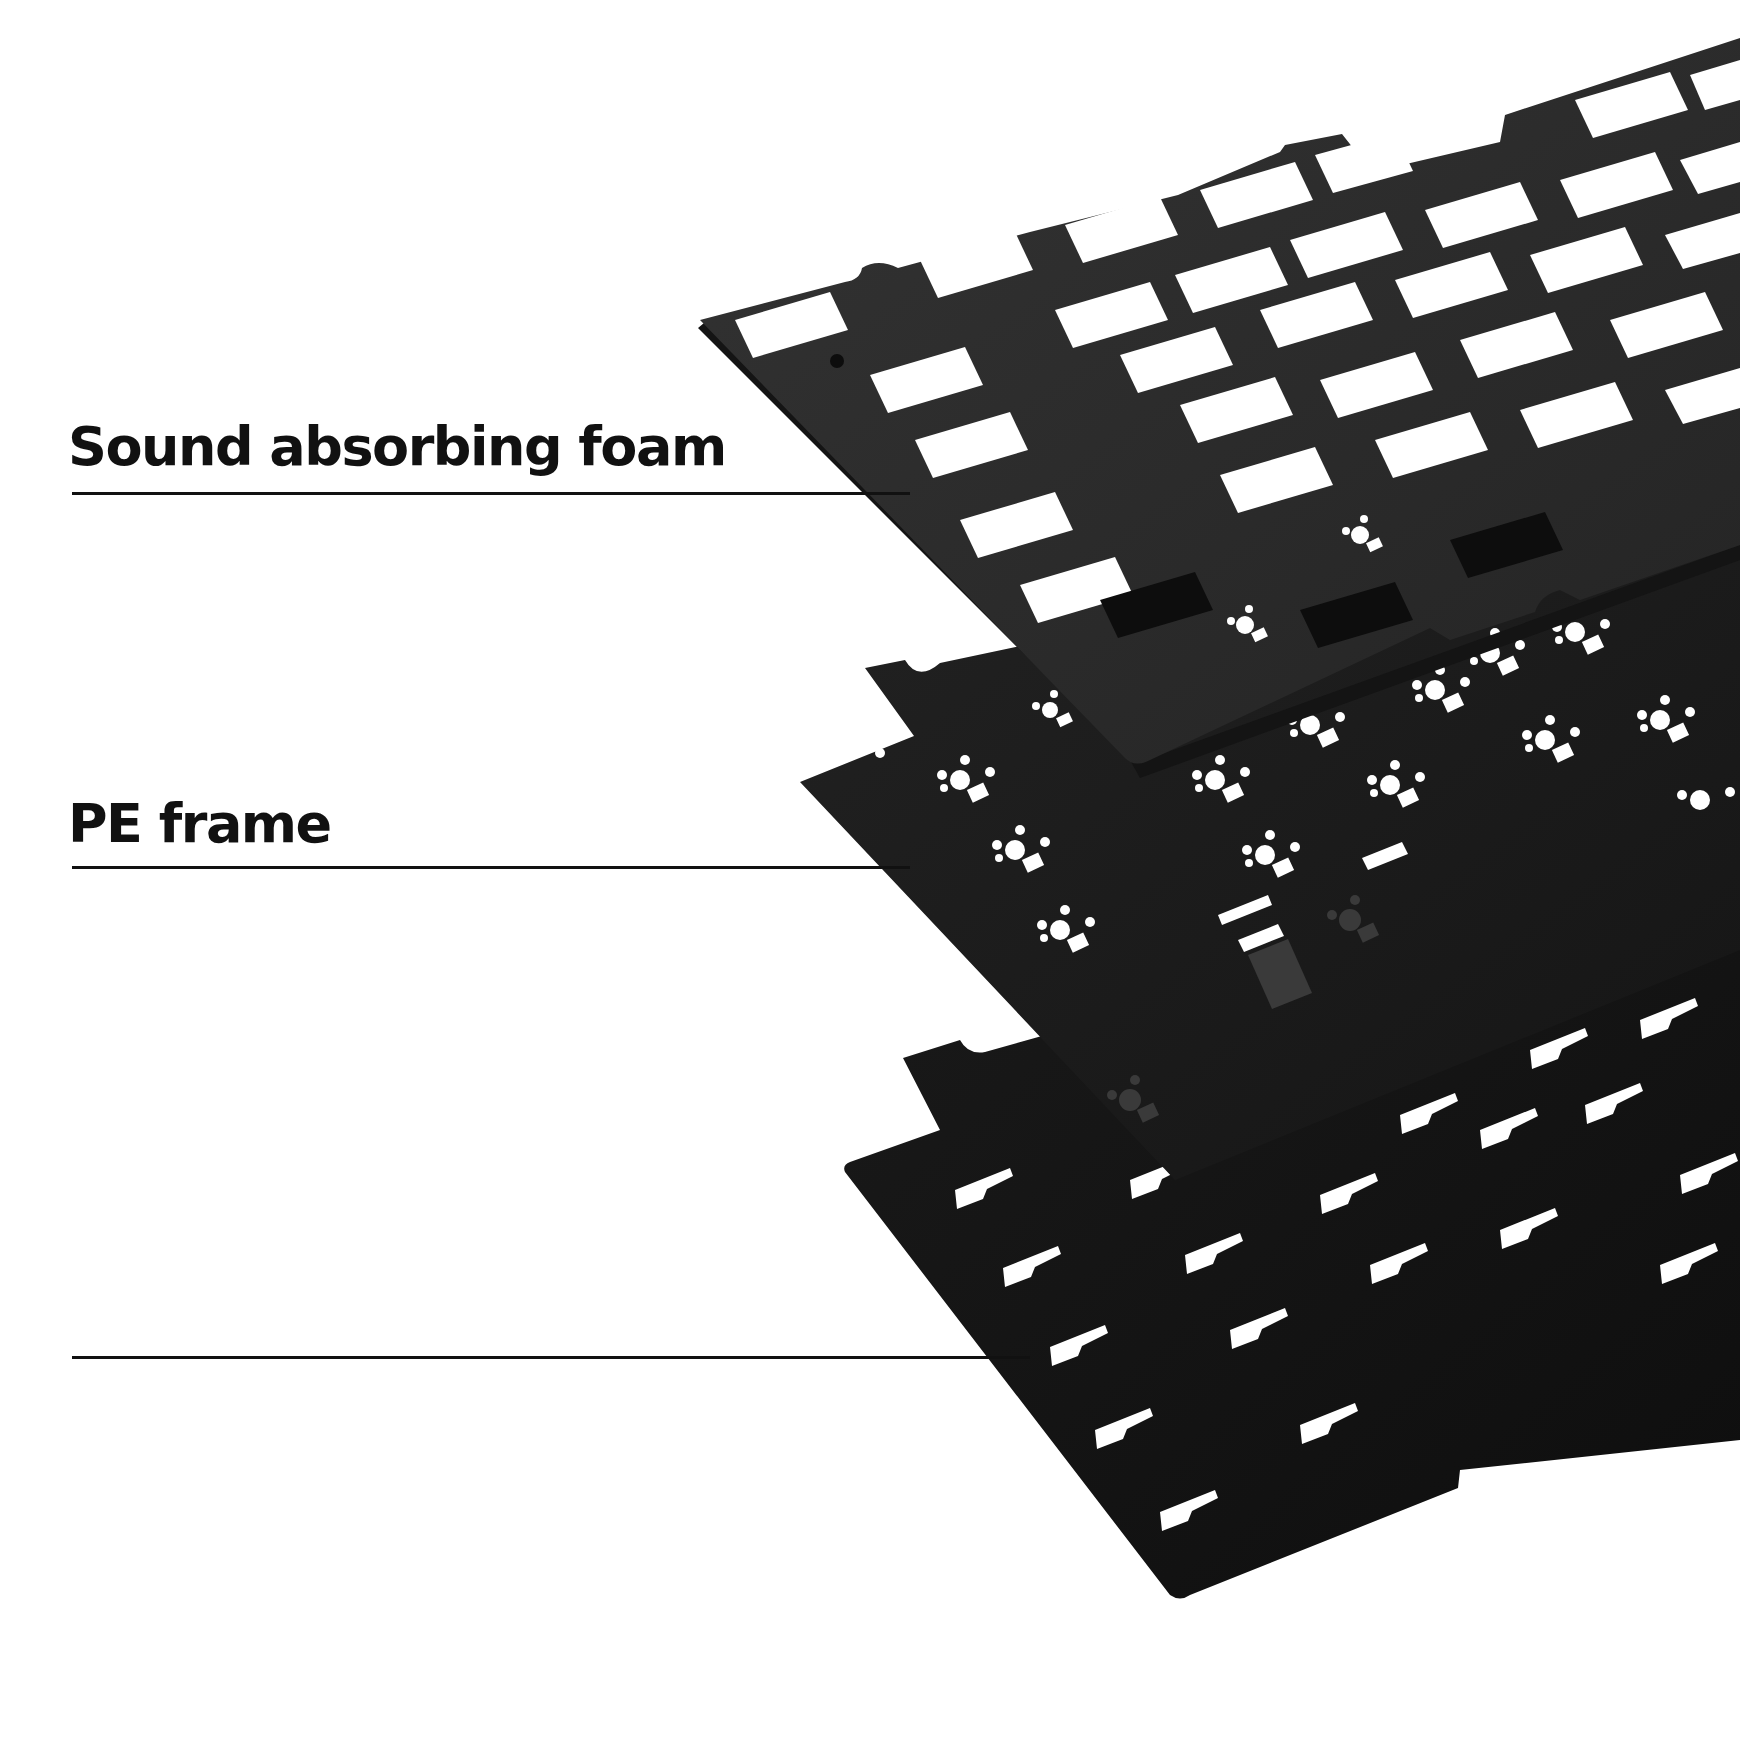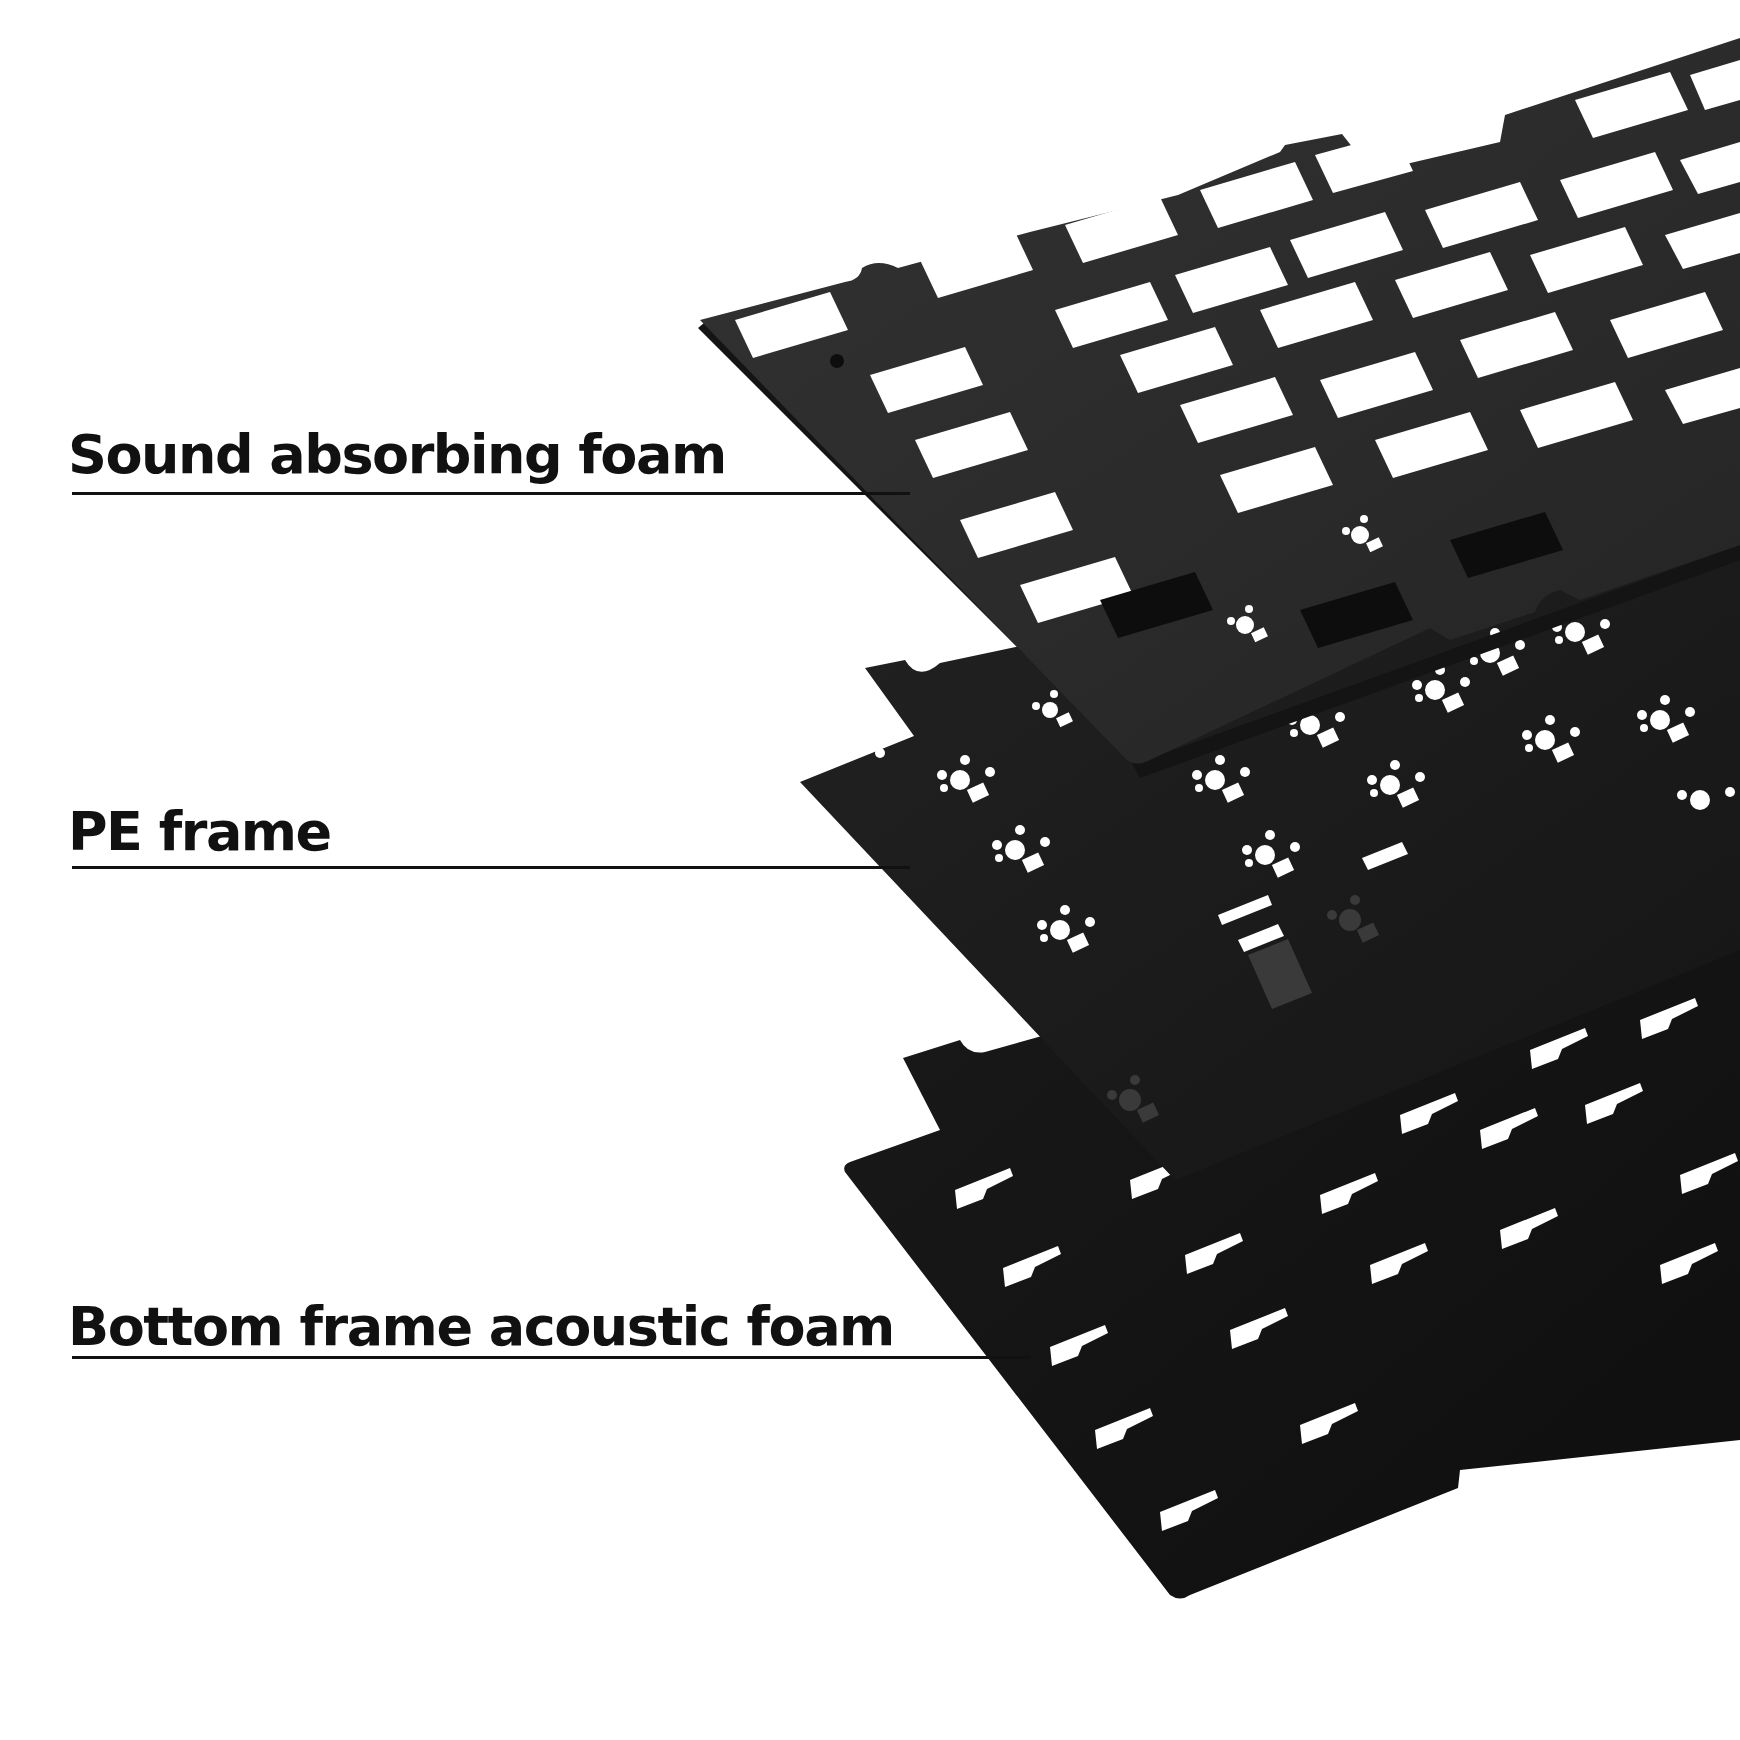--- a/index.html
+++ b/index.html
@@ -1,21 +1,21 @@
 <!DOCTYPE html>
 <html><head>
   <meta charset="utf-8">
   <style>
     html, body { margin: 0; padding: 0; background: #ffffff; }
     body { width: 1740px; height: 1740px; position: relative; overflow: hidden; font-family: "DejaVu Sans", sans-serif; }
     #stage { position: absolute; left: 0; top: 0; width: 1740px; height: 1740px; }
     .label {
       position: absolute; left: 68px; color: #111111;
       font-family: "DejaVu Sans", sans-serif; font-weight: bold;
-      font-size: 54px; letter-spacing: -1.5px; line-height: 1; white-space: nowrap; margin-top: 8px;
+      font-size: 54px; letter-spacing: -1.5px; line-height: 1; white-space: nowrap;
     }
     .leader { position: absolute; left: 72px; height: 3px; background: #111111; }
   </style>
 </head>
 <body>
 
 <div id="stage">
   <svg width="1740" height="1740" viewBox="0 0 1740 1740" xmlns="http://www.w3.org/2000/svg">
     <defs>
       <linearGradient id="gTop" x1="0" y1="0" x2="1" y2="1">
@@ -253,15 +253,14 @@
     </g>
   </svg>
 
   
   <div class="label" style="top:420px;">Sound absorbing foam</div>
   <div class="leader" style="top:492px; width:838px;"></div>
 
   <div class="label" style="top:797px;">PE frame</div>
   <div class="leader" style="top:866px; width:838px;"></div>
 
-  <div class="label" style="top:1292px;">Bottom frame acoustic foam</div>
   <div class="leader" style="top:1356px; width:958px;"></div>
 </div>
 
 </body></html>

